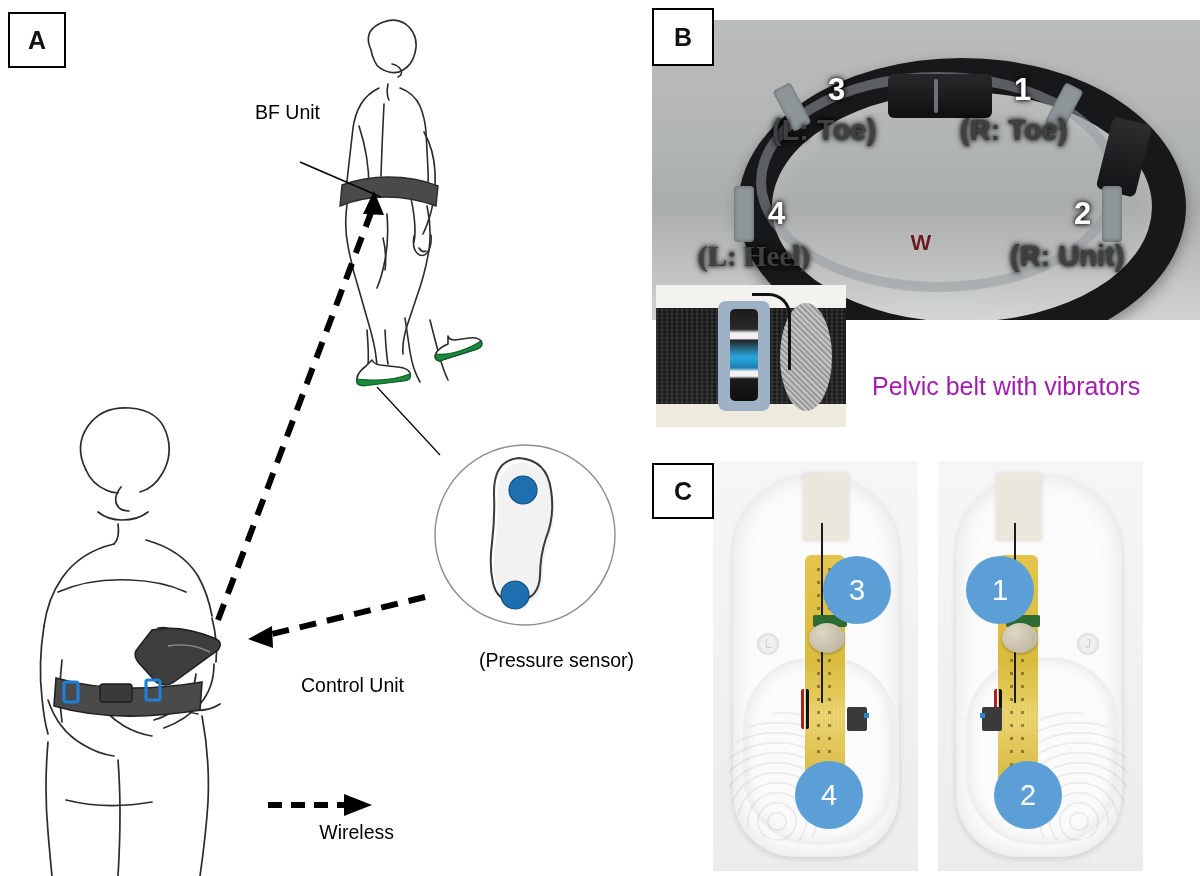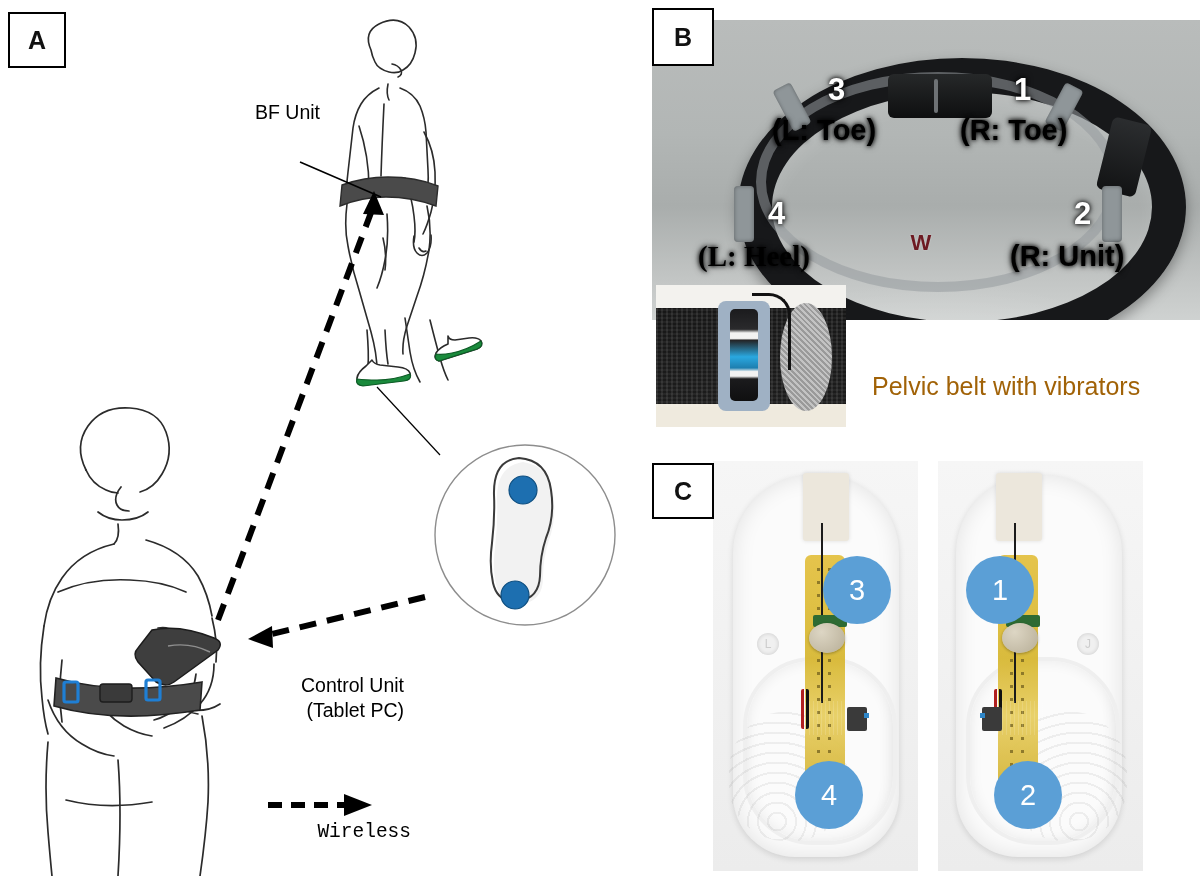--- a/index.html
+++ b/index.html
@@ -40,40 +40,40 @@
   .clip.c2{right:-4px;top:128px;}
   .clip.c3{left:44px;top:26px;transform:rotate(-28deg);height:46px;}
   .clip.c1{right:44px;top:26px;transform:rotate(28deg);height:46px;}
   .side-buckle{position:absolute;right:-26px;top:62px;width:40px;height:74px;
     background:linear-gradient(180deg,#2b2d2f,#121314);border-radius:6px;transform:rotate(14deg);}
   .wlogo{position:absolute;left:170px;top:172px;width:26px;height:26px;color:#6d1a22;
     font-size:22px;font-weight:bold;text-align:center;line-height:26px;
     text-shadow:0 0 2px rgba(220,220,220,.8);}
   .b-num{position:absolute;color:#fff;font-weight:bold;font-size:31px;
     text-shadow:0 0 4px #000,0 0 7px rgba(0,0,0,.7);}
-  .b-cap{position:absolute;color:#000000;font-weight:bold;font-size:29px;
+  .b-cap{position:absolute;color:#404040;font-weight:bold;font-size:29px;
     text-shadow:0 0 4px #000,0 0 7px rgba(0,0,0,.7);white-space:nowrap;}
 
   #vibPhoto{position:absolute;left:656px;top:285px;width:190px;height:142px;
     overflow:hidden;background:#eceae4;}
   .vib-bg{position:absolute;inset:0;background:
      linear-gradient(180deg,#f3f2ee 0%,#f3f2ee 16%,#171717 16%,#1c1c1c 84%,#efeade 84%,#efeade 100%);}
   .vib-weave{position:absolute;left:0;top:22px;width:100%;height:100px;
      background-image:repeating-linear-gradient(90deg,rgba(255,255,255,.08) 0 2px,rgba(0,0,0,0) 2px 5px),
                       repeating-linear-gradient(0deg,rgba(255,255,255,.05) 0 2px,rgba(0,0,0,0) 2px 4px);}
   .vib-plate{position:absolute;left:62px;top:16px;width:52px;height:110px;
      background:#9fb1c4;border-radius:8px;}
   .vib-body{position:absolute;left:74px;top:24px;width:28px;height:92px;border-radius:5px;
      background:linear-gradient(180deg,#1b1b1d 0%,#2a2a2c 22%,#f2f2f2 26%,#f2f2f2 32%,
        #242426 34%,#2aa8e0 52%,#1d7fb0 64%,#f2f2f2 68%,#f2f2f2 73%,#1b1b1d 76%,#0f0f10 100%);}
   .vib-wire{position:absolute;left:96px;top:8px;width:36px;height:74px;
      border:3px solid #111;border-left:none;border-bottom:none;border-radius:0 22px 0 0;}
   .vib-gray{position:absolute;right:14px;top:18px;width:52px;height:108px;border-radius:26px/54px;
      background:repeating-linear-gradient(45deg,#9a9a9a 0 2px,#c3c3c3 2px 4px);}
-  .b-text{position:absolute;left:872px;top:372px;font-size:25px;color:#a16207;white-space:nowrap;}
+  .b-text{position:absolute;left:872px;top:372px;font-size:25px;color:#a21caf;white-space:nowrap;}
 
   
   .insole-photo{position:absolute;top:461px;width:205px;height:410px;background:#f4f4f4;overflow:hidden;}
   #insoleL{left:713px;}
   #insoleR{left:938px;}
   .insole-bg{position:absolute;inset:0;background:linear-gradient(180deg,#f6f6f6,#ececec);}
   .sole{position:absolute;left:20px;top:14px;width:166px;height:382px;
     background:#fbfbfb;border-radius:78px 78px 62px 62px;
     box-shadow:inset 0 0 22px rgba(0,0,0,.10), 0 2px 6px rgba(0,0,0,.12);}
   #insoleR .sole{left:18px;}
@@ -233,27 +233,27 @@
         <polygon points="372,805 344,794 344,816" fill="#000"></polygon>
       </g>
     </svg>
 
     <div class="a-text" style="left:140px;top:100px;width:180px;">
       <div>BF Unit</div>
     </div>
 
     <div class="a-text" style="left:224px;top:648px;width:180px;margin-top:25px;">
       <div>Control Unit</div>
-      <div>(Tablet PC)</div>
     </div>
 
     <div class="a-text" style="left:410px;top:648px;width:224px;">
-    </div>
-
-    <div class="a-text" style="left:231px;top:820px;width:180px;font-family:Liberation Mono, monospace;">
+      <div>(Pressure sensor)</div>
+    </div>
+
+    <div class="a-text" style="left:214px;top:820px;width:180px;">
       <div>Wireless</div>
     </div>
   </div>
 
   <div class="panel-label" style="left:652px;top:8px;width:58px;height:54px;">B</div>
 
   <div id="panelB">
     <div class="belt-photo-bg"></div>
 
     <div class="belt-ring">

